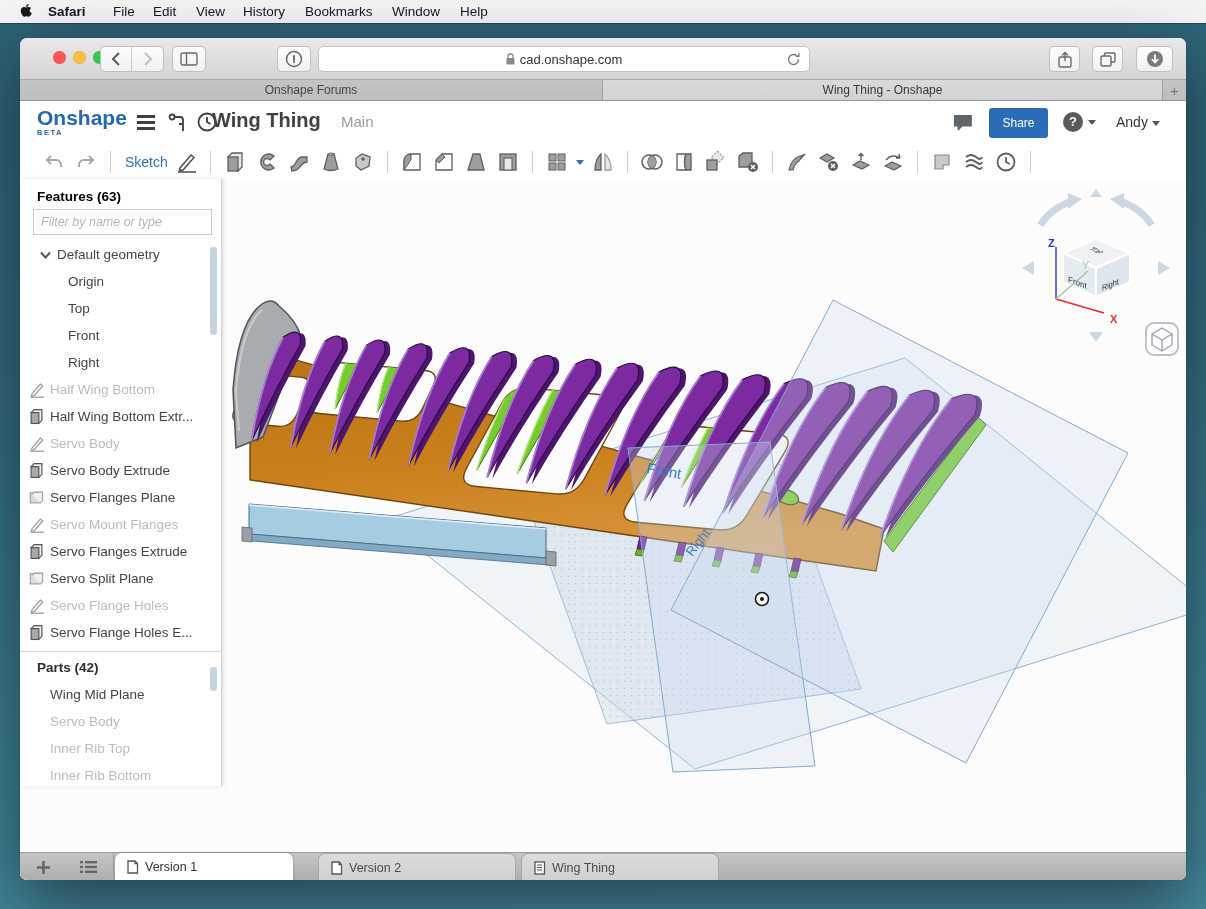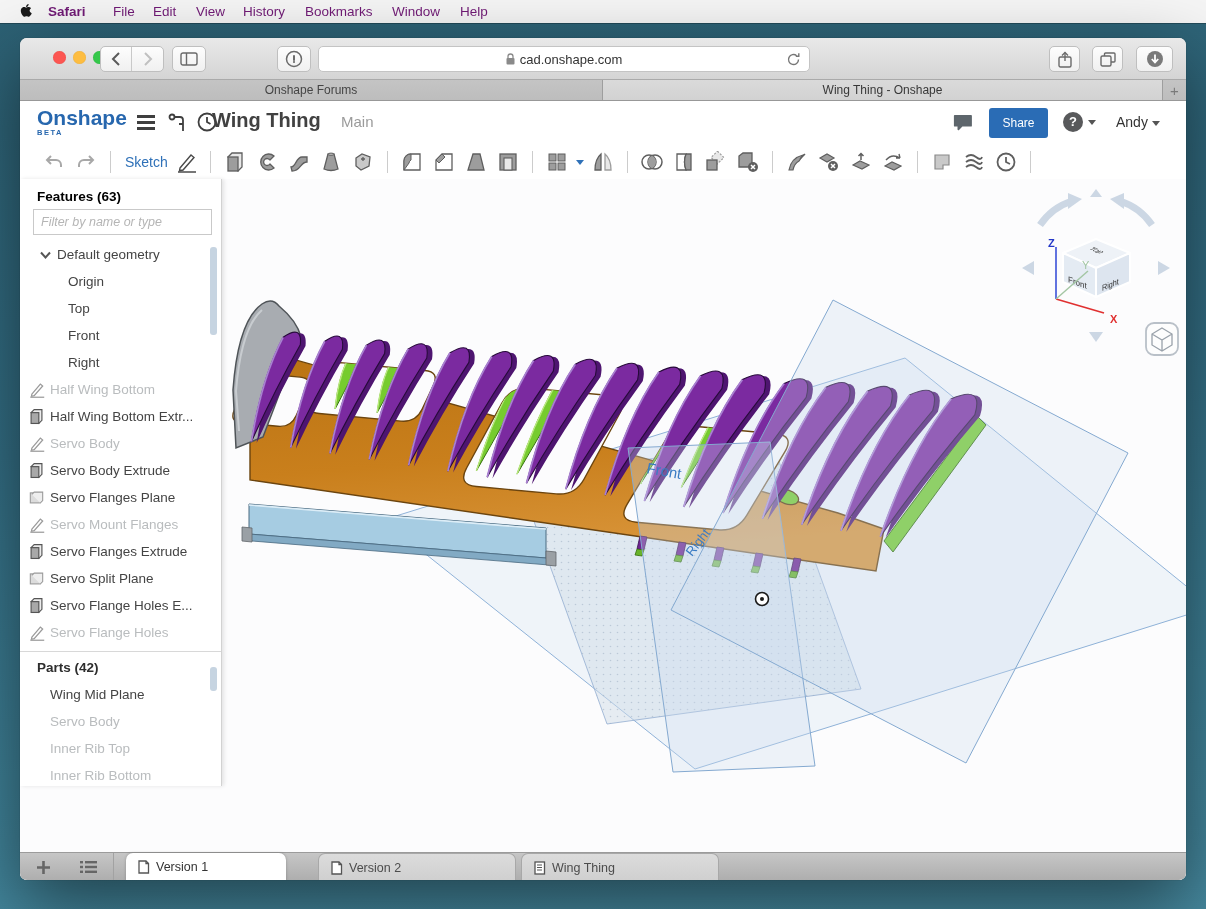--- a/index.html
+++ b/index.html
@@ -1,20 +1,20 @@
 <!DOCTYPE html>
 <html><head>
 <meta charset="utf-8">
 <style>
 * { margin:0; padding:0; box-sizing:border-box; }
 html,body { width:1206px; height:909px; overflow:hidden; font-family:"Liberation Sans",sans-serif; }
 .desktop { position:absolute; inset:0; background:linear-gradient(175deg,#2c6073 0%,#336e84 45%,#3f8298 80%,#46899f 100%); }
 
 .menubar { position:absolute; left:0; top:0; width:1206px; height:23px; background:#f5f5f5; box-shadow:0 1px 0 rgba(0,0,0,.25); }
-.menubar .mi { position:absolute; top:0; height:23px; line-height:23px; font-size:13.5px; color:#701a75; }
+.menubar .mi { position:absolute; top:0; height:23px; line-height:23px; font-size:13.5px; color:#0f172a; }
 
 .win { position:absolute; left:20px; top:38px; width:1166px; height:842px; border-radius:7px; background:#fff; box-shadow:0 25px 70px rgba(0,0,0,.5),0 0 1px rgba(0,0,0,.5); overflow:hidden; }
 .titlebar { position:absolute; left:0; top:0; width:100%; height:42px; background:linear-gradient(#e9e9e9,#d4d4d4); border-bottom:1px solid #aaa; }
 .tl { position:absolute; top:13px; width:13px; height:13px; border-radius:50%; }
 .tl.red { left:33px; background:#fc5652; box-shadow:inset 0 0 1px #d94542; }
 .tl.yel { left:53px; background:#fdbd41; box-shadow:inset 0 0 1px #d8a138; }
 .tl.grn { left:73px; background:#35c84b; box-shadow:inset 0 0 1px #2aa63d; }
 .tbtn { position:absolute; top:8px; height:26px; background:linear-gradient(#fdfdfd,#f0f0f0); border:1px solid #bfbfbf; border-radius:5px; display:flex; align-items:center; justify-content:center; }
 .navgrp { left:80px; width:64px; }
 .navgrp .half { width:32px; height:100%; display:flex; align-items:center; justify-content:center; }
@@ -634,37 +634,37 @@
           </div>
         <div class="frow">
             <span class="ficon">
               <svg width="17" height="17" viewBox="0 0 22 22">
                 <rect x="3" y="5" width="13" height="13" fill="#dcdcdc" stroke="#9a9a9a" stroke-width="1.4"></rect>
                 <path d="M16 18 L19 15 V4 L8 4 L5 7" fill="#eee" stroke="#9a9a9a" stroke-width="1.4"></path>
               </svg>
             </span>
             <span>Servo Split Plane</span>
           </div>
+        <div class="frow muted">
+            <span class="ficon">
+              <svg width="17" height="17" viewBox="0 0 22 22">
+                <path d="M5 17 L16 4 L19 6.5 L8 19 L4.5 19.8 z" fill="#fff" stroke="#9a9a9a" stroke-width="1.6"></path>
+                <path d="M3 21 L21 21" stroke="#9a9a9a" stroke-width="1.6"></path>
+              </svg>
+            </span>
+            <span>Servo Flange Holes</span>
+          </div>
         <div class="frow">
             <span class="ficon">
               <svg width="17" height="17" viewBox="0 0 22 22">
                 <path d="M4 6 L8 2 H18 V16 L14 20 z" fill="#ececec" stroke="#555" stroke-width="1.5"></path>
                 <rect x="4" y="6" width="10" height="14" fill="#a8a8a8" stroke="#555" stroke-width="1.5"></rect>
               </svg>
             </span>
             <span>Servo Flange Holes E...</span>
-          </div>
-        <div class="frow muted">
-            <span class="ficon">
-              <svg width="17" height="17" viewBox="0 0 22 22">
-                <path d="M5 17 L16 4 L19 6.5 L8 19 L4.5 19.8 z" fill="#fff" stroke="#9a9a9a" stroke-width="1.6"></path>
-                <path d="M3 21 L21 21" stroke="#9a9a9a" stroke-width="1.6"></path>
-              </svg>
-            </span>
-            <span>Servo Flange Holes</span>
           </div>
         <div class="partshead">Parts (42)</div>
         <div class="prow">
             <span>Wing Mid Plane</span>
           </div>
         <div class="prow muted">
             <span>Servo Body</span>
           </div>
         <div class="prow muted">
             <span>Inner Rib Top</span>
@@ -689,21 +689,21 @@
                 <rect x="0" y="1" width="3" height="2.4"></rect>
                 <rect x="5" y="1" width="12" height="2.4"></rect>
                 <rect x="0" y="5.8" width="3" height="2.4"></rect>
                 <rect x="5" y="5.8" width="12" height="2.4"></rect>
                 <rect x="0" y="10.6" width="3" height="2.4"></rect>
                 <rect x="5" y="10.6" width="12" height="2.4"></rect>
               </g>
             </svg>
           </div>
         <div class="vline"></div>
-        <div class="dtab active" style="left:106px;width:160px">
+        <div class="dtab active" style="left:95px;width:178px">
             <svg width="13" height="14" viewBox="0 0 13 14">
               <path d="M2 1 H9 L11.5 3.5 V13 H2 z" fill="#fff" stroke="#555" stroke-width="1.3"></path>
               <path d="M9 1 V3.5 H11.5" fill="none" stroke="#555" stroke-width="1.3"></path>
             </svg>
             <span>Version 1</span>
           </div>
         <div class="dtab inactive" style="left:298px;width:198px">
             <svg width="13" height="14" viewBox="0 0 13 14">
               <path d="M2 1 H9 L11.5 3.5 V13 H2 z" fill="#fff" stroke="#555" stroke-width="1.3"></path>
               <path d="M9 1 V3.5 H11.5" fill="none" stroke="#555" stroke-width="1.3"></path>

